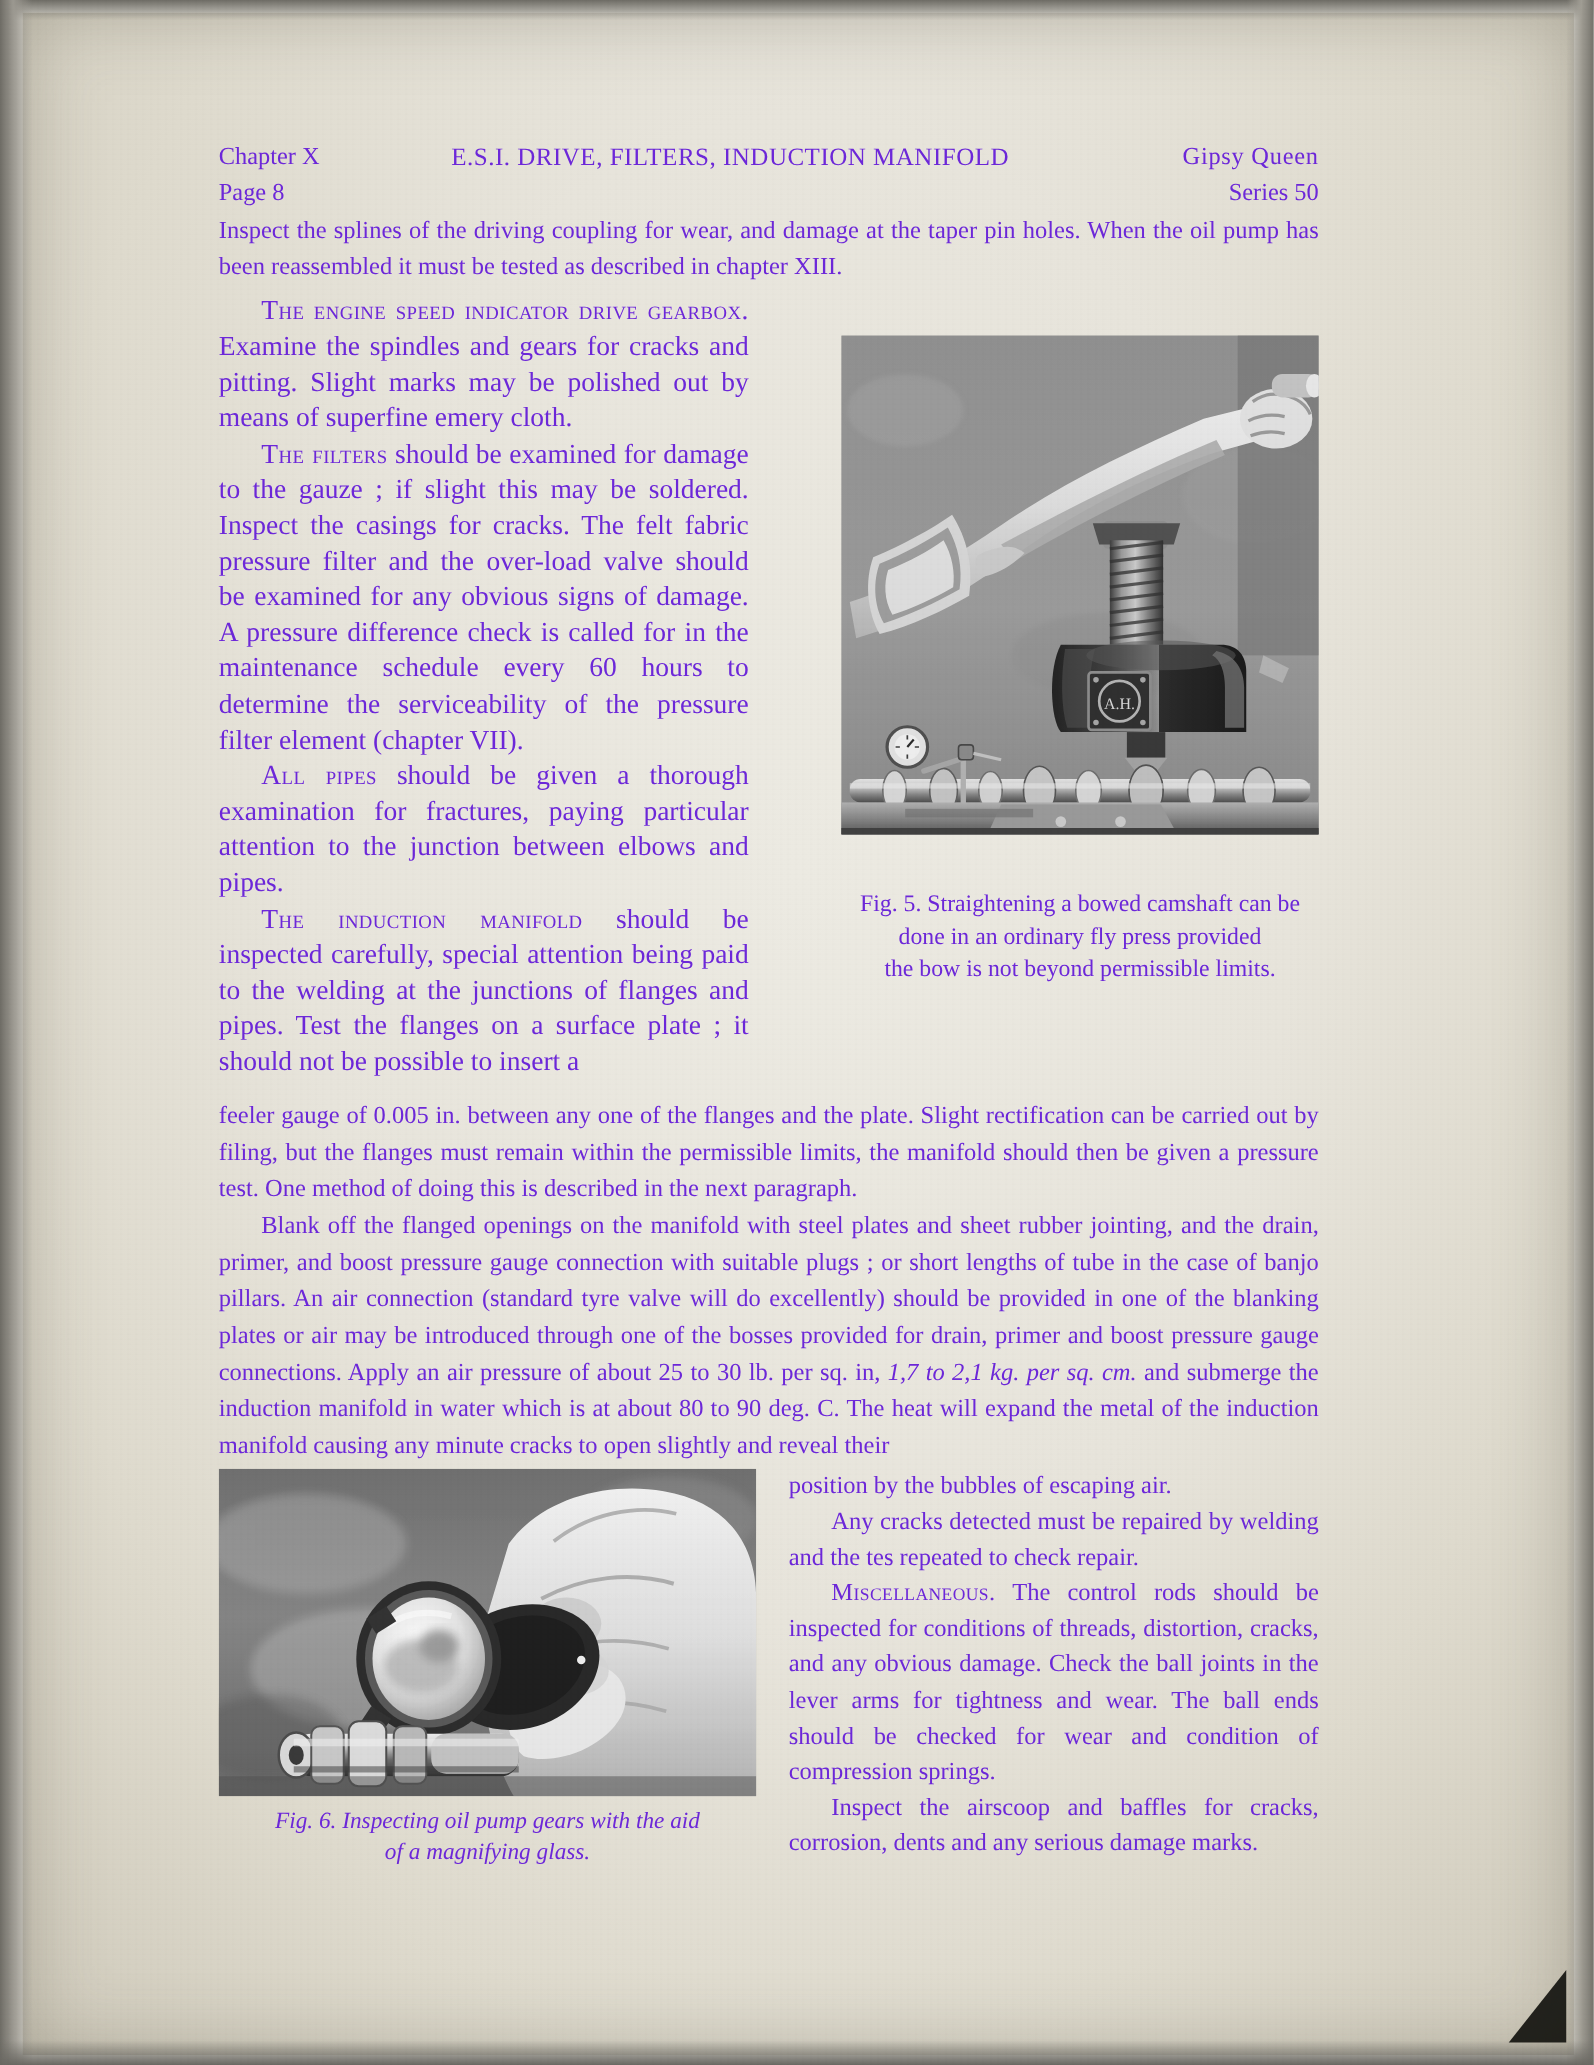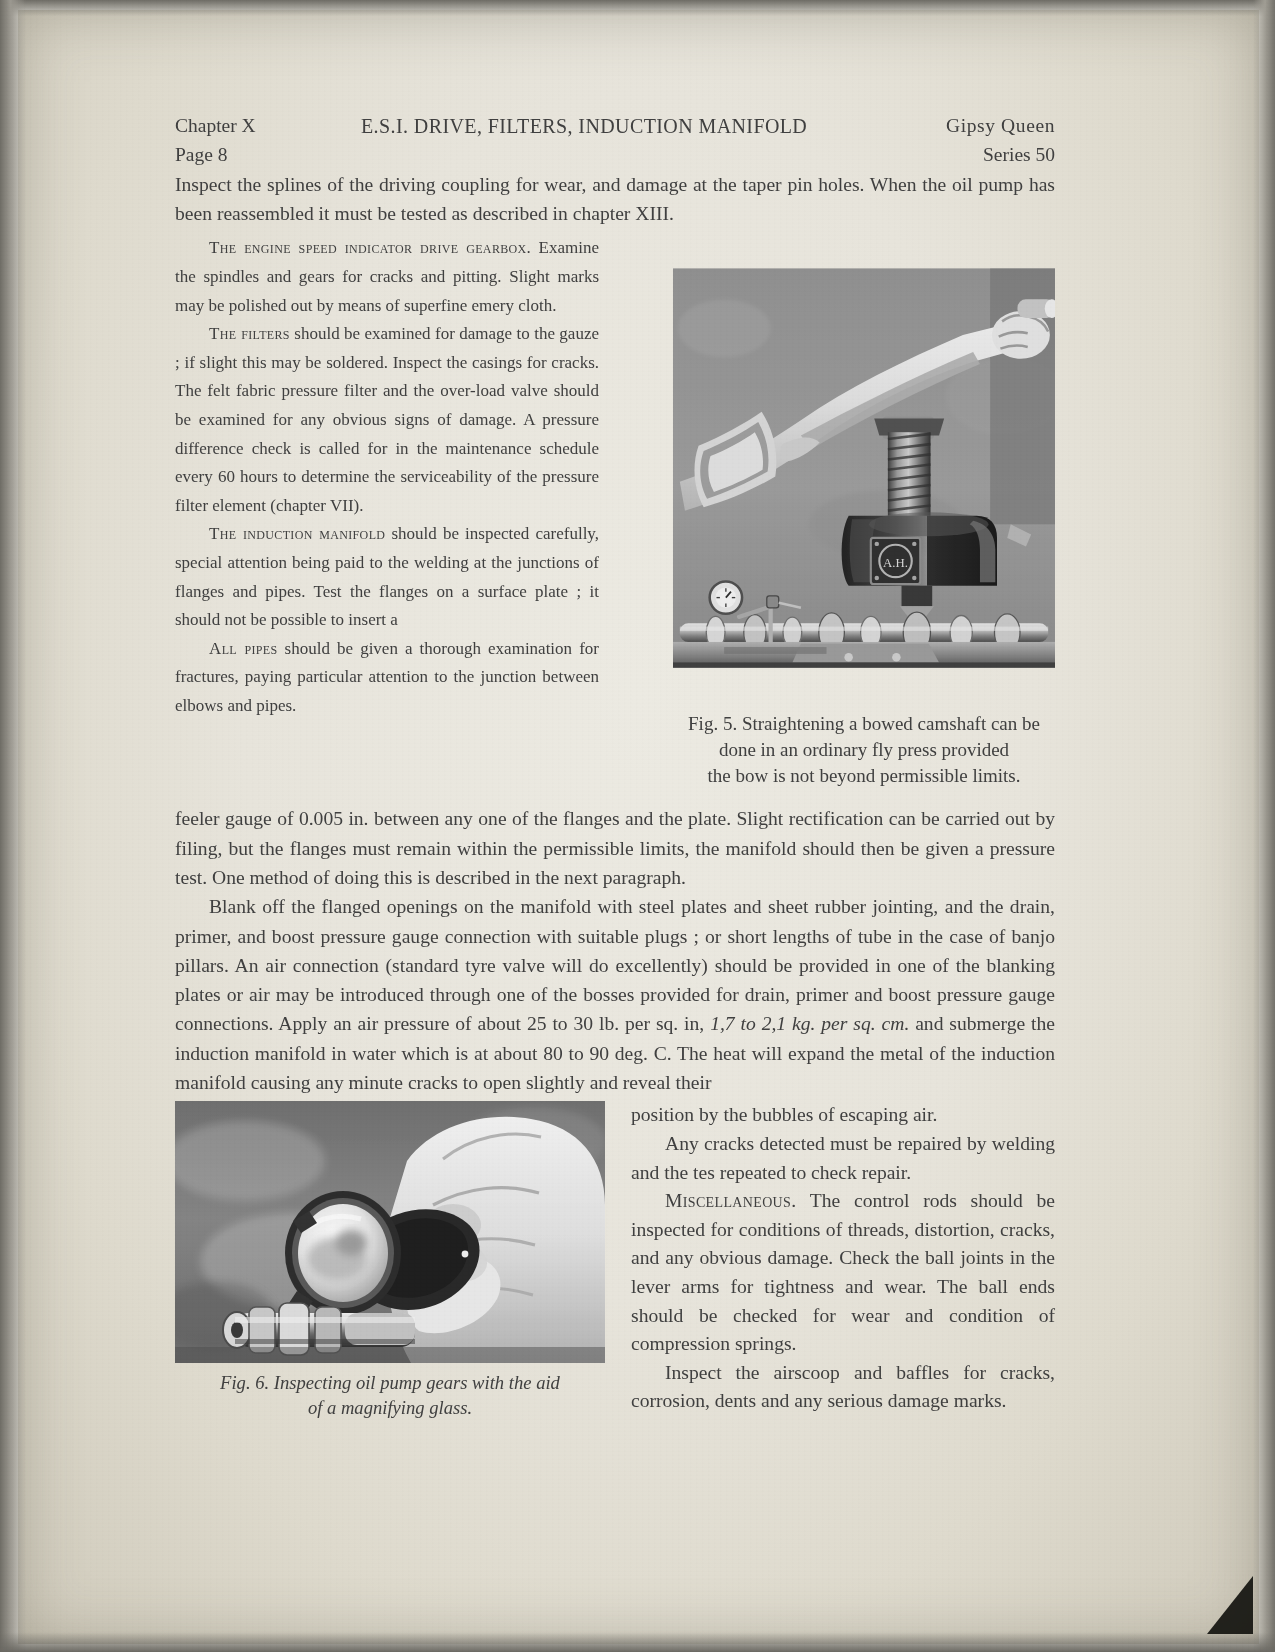--- a/index.html
+++ b/index.html
@@ -8,21 +8,21 @@
     background: #8b8b86;
   }
   .page {
     position: relative;
     width: 1275px;
     height: 1652px;
     margin: 0 auto;
     background: #d9d7cf;
     overflow: hidden;
     font-family: "Liberation Serif", "DejaVu Serif", serif;
-    color: #404040;
+    color: #6d28d9;
   }
   
   .paper {
     position: absolute;
     left: 18px; top: 10px; right: 16px; bottom: 8px;
     background:
       radial-gradient(ellipse at 50% 42%, #eceae2 0%, #e7e4db 45%, #dedacd 72%, #cfcabb 100%);
     box-shadow: inset 0 0 60px rgba(120,115,100,0.45);
   }
   .grain {
@@ -99,21 +99,21 @@
   em, .it { font-style: italic; }
 
   
   .split {
     position: relative;
     margin-top: 6px;
   }
   .col-left {
     width: 424px;
     float: left;
-    font-size: 17px;
+    font-size: 22px;
     line-height: 28.6px;
     text-align: justify;
   }
   .col-left p { margin: 0; }
 
   .fig5-wrap {
     float: right;
     width: 382px;
   }
   .figure {
@@ -343,22 +343,22 @@
         <div class="fig-caption">
           <div>Fig. 5.  Straightening a bowed camshaft can be</div>
           <div>done in an ordinary fly press provided</div>
           <div>the bow is not beyond permissible limits.</div>
         </div>
       </div>
 
       <div class="col-left">
         <p class="indent"><span class="sc">The engine speed indicator drive gearbox.</span><span>   Examine the spindles and gears for cracks and pitting.   Slight marks may be polished out by means of superfine emery cloth.</span></p>
         <p class="indent"><span class="sc">The filters</span><span> should be examined for damage to the gauze ; if slight this may be soldered.   Inspect the casings for cracks. The felt fabric pressure filter and the over-load valve should be examined for any obvious signs of damage.   A pressure difference check is called for in the maintenance schedule every 60 hours to determine the serviceability of the pressure filter element (chapter VII).</span></p>
+        <p class="indent"><span class="sc">All pipes</span><span> should be given a thorough examination for fractures, paying particular attention to the junction between elbows and pipes.</span></p>
         <p class="indent"><span class="sc">The induction manifold</span><span> should be inspected carefully, special attention being paid to the welding at the junctions of flanges and pipes.   Test the flanges on a surface plate ; it should not be possible to insert a</span></p>
-        <p class="indent"><span class="sc">All pipes</span><span> should be given a thorough examination for fractures, paying particular attention to the junction between elbows and pipes.</span></p>
       </div>
     </div>
 
     <div class="full-flow" style="margin-top:15px;">
       <p>feeler gauge of 0.005 in. between any one of the flanges and the plate.   Slight rectification can be carried out by filing, but the flanges must remain within the permissible limits, the manifold should then be given a pressure test.   One method of doing this is described in the next paragraph.</p>
       <p class="indent"><span>Blank off the flanged openings on the manifold with steel plates and sheet rubber jointing, and the drain, primer, and boost pressure gauge connection with suitable plugs ;  or short lengths of tube in the case of banjo pillars.   An air connection (standard tyre valve will do excellently) should be provided in one of the blanking plates or air may be introduced through one of the bosses provided for drain, primer and boost pressure gauge connections.   Apply an air pressure of about 25 to 30 lb. per sq. in, </span><span class="it">1,7 to 2,1 kg. per sq. cm.</span><span> and submerge the induction manifold in water which is at about 80 to 90 deg. C.   The heat will expand the metal of the induction manifold causing any minute cracks to open slightly and reveal their</span></p>
     </div>
 
     <div class="bottom clearfix">
 

